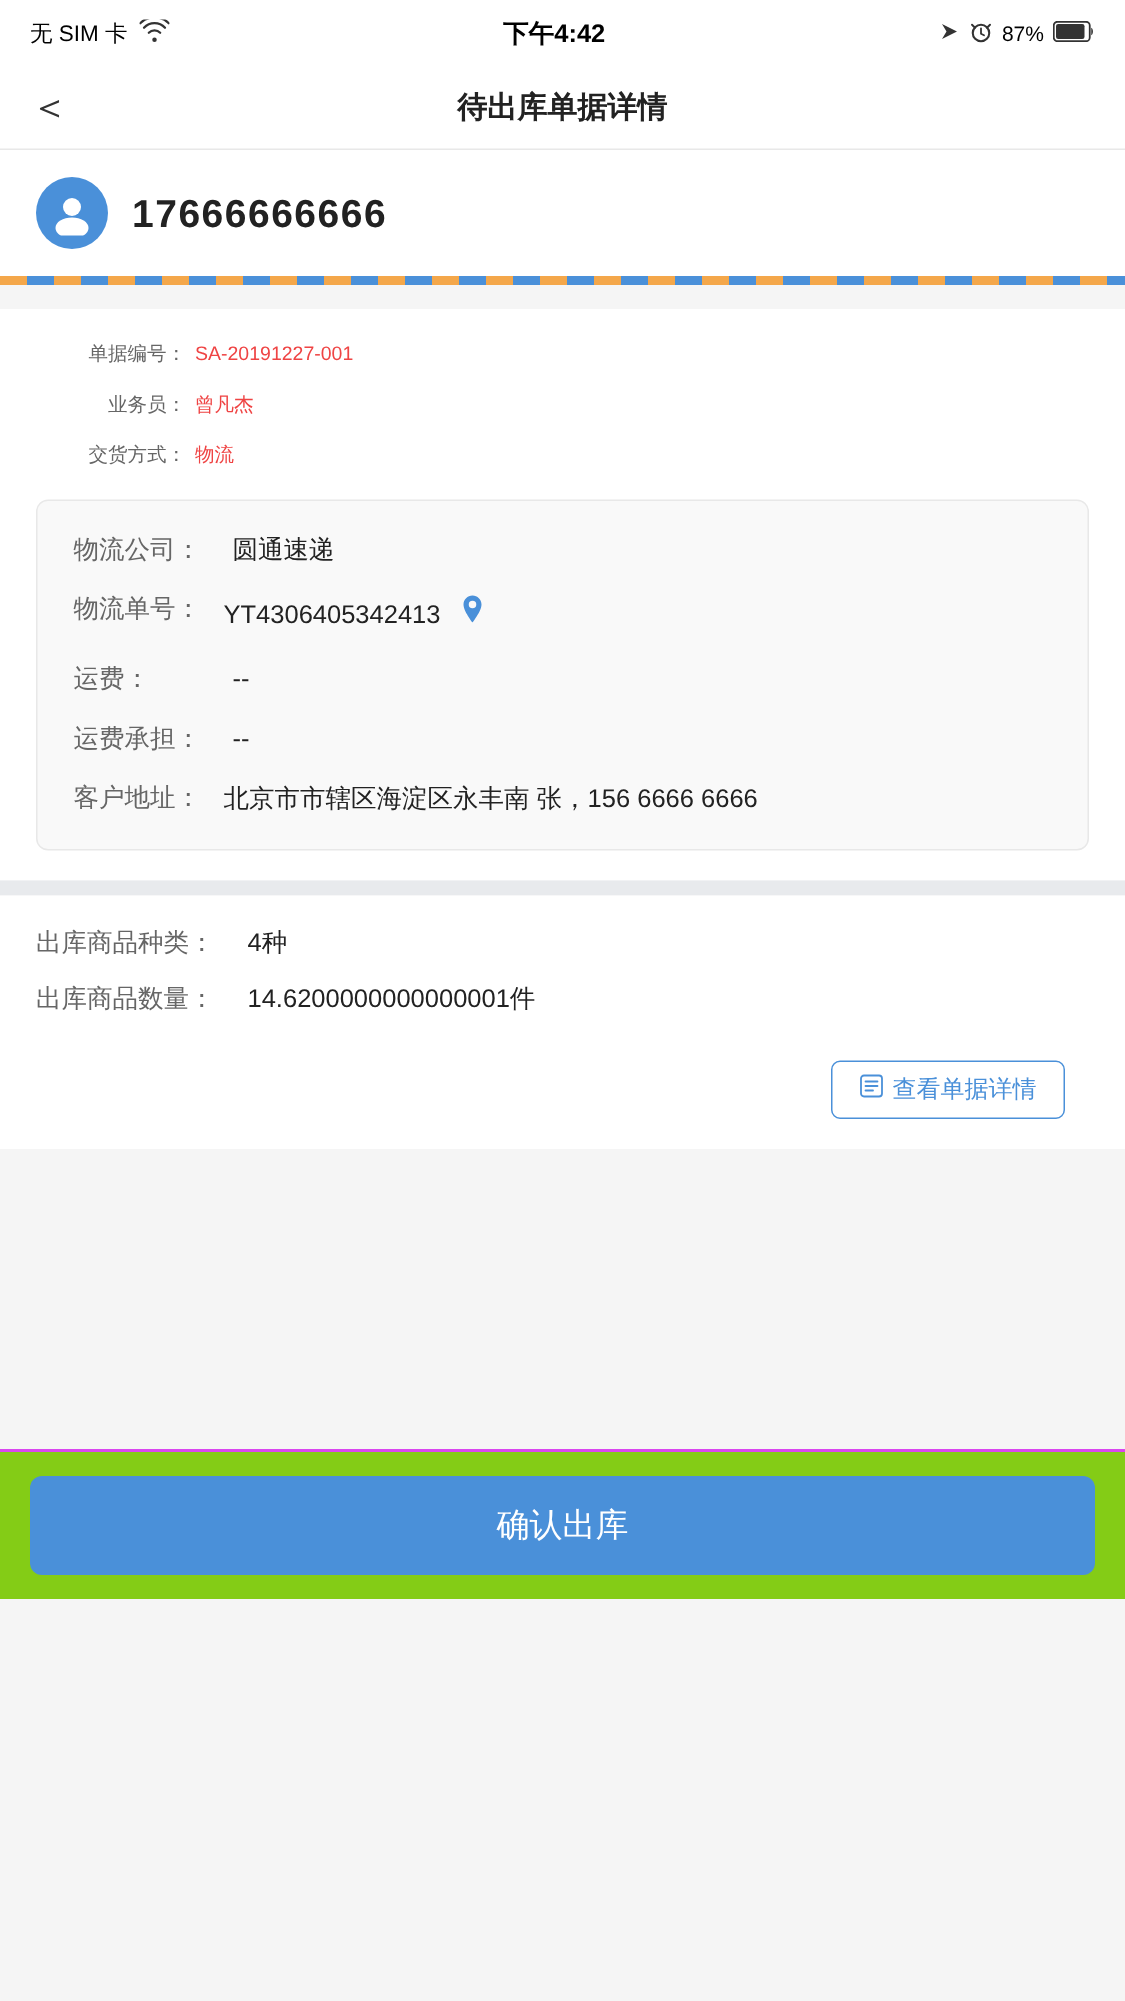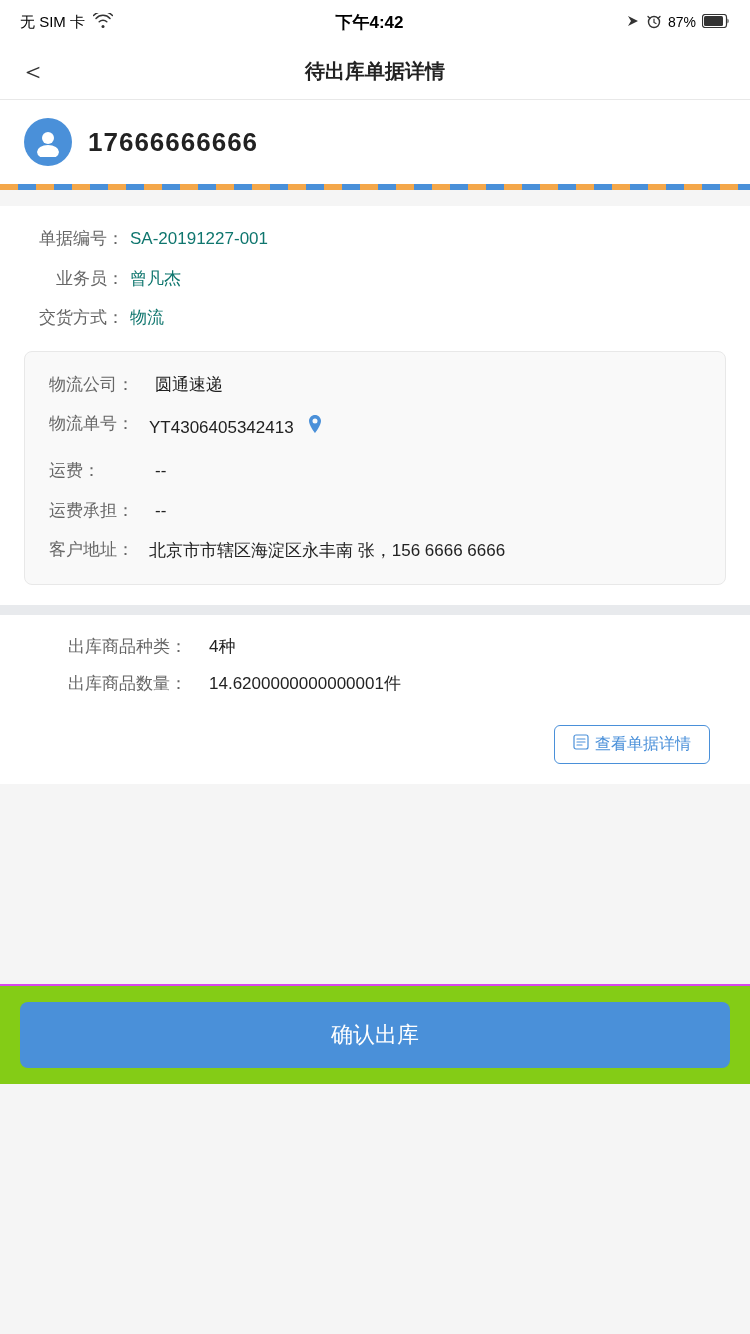--- a/index.html
+++ b/index.html
@@ -93,32 +93,32 @@
     
     .info-section {
       background: #fff;
       margin-top: 16px;
       padding: 20px 24px;
     }
     .info-row {
       display: flex;
       align-items: center;
       margin-bottom: 14px;
-      font-size: 17px;
+      font-size: 13px;
       line-height: 1.5;
     }
     .info-row:last-child { margin-bottom: 0; }
     .info-label {
       color: #666;
       flex-shrink: 0;
       min-width: 100px;
       text-align: right;
     }
     .info-value {
-      color: #0f766e;
+      color: #ef4444;
       flex: 1;
       margin-left: 6px;
     }
 
     
     .logistics-card {
       background: #f9f9f9;
       border: 1px solid #e8e8e8;
       border-radius: 8px;
       margin: 20px 0 0 0;
@@ -199,21 +199,20 @@
       align-items: center;
       margin-bottom: 14px;
       font-size: 17px;
     }
     .goods-row:last-child { margin-bottom: 0; }
     .goods-label {
       color: #666;
       flex-shrink: 0;
       min-width: 110px;
       text-align: right;
-      margin-left: 44px;
     }
     .goods-value {
       color: #222;
       margin-left: 22px;
     }
 
     
     .view-detail-btn-row {
       display: flex;
       justify-content: flex-end;

